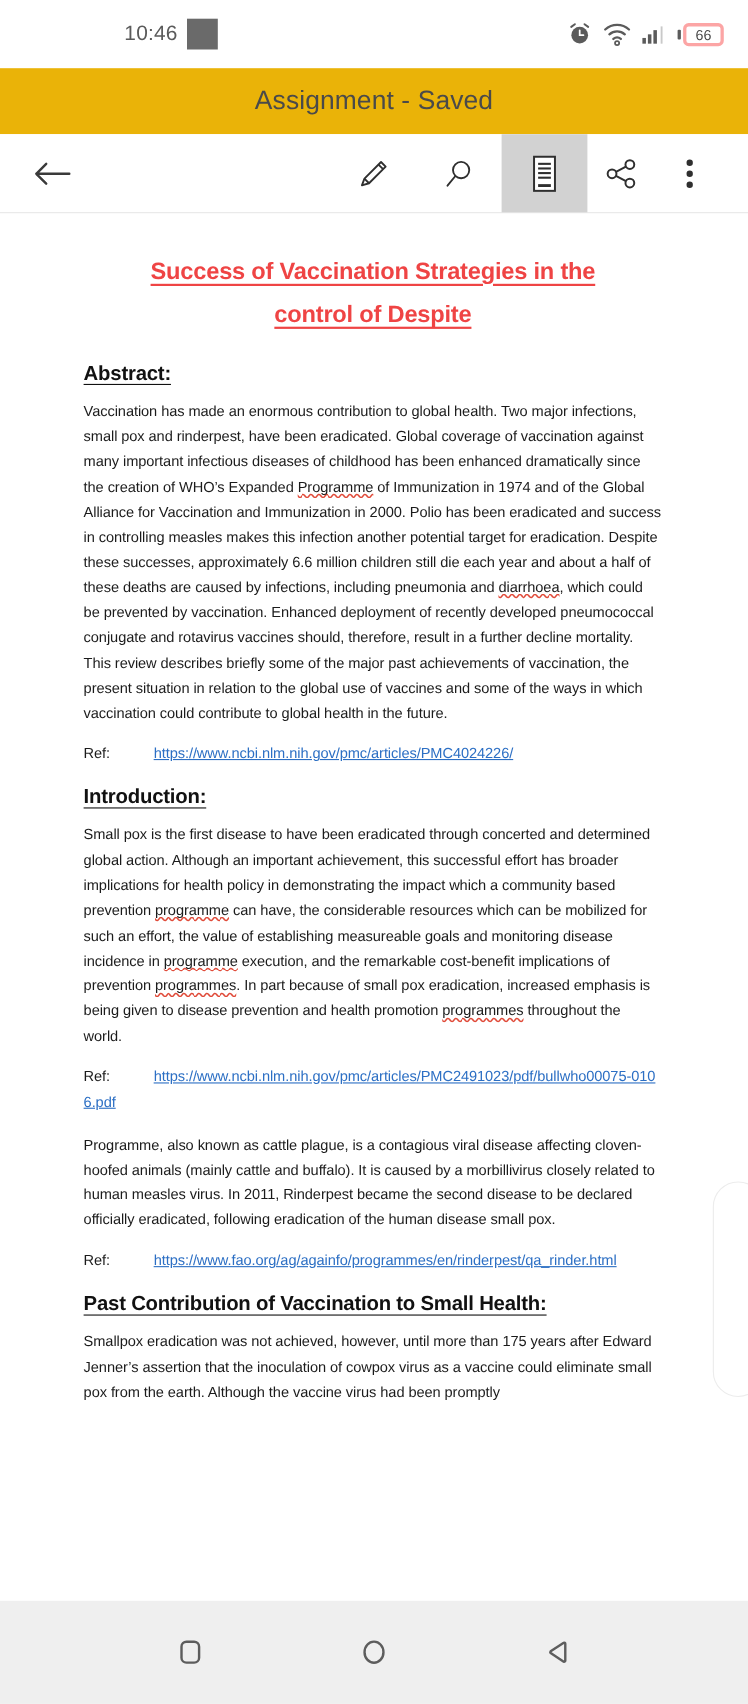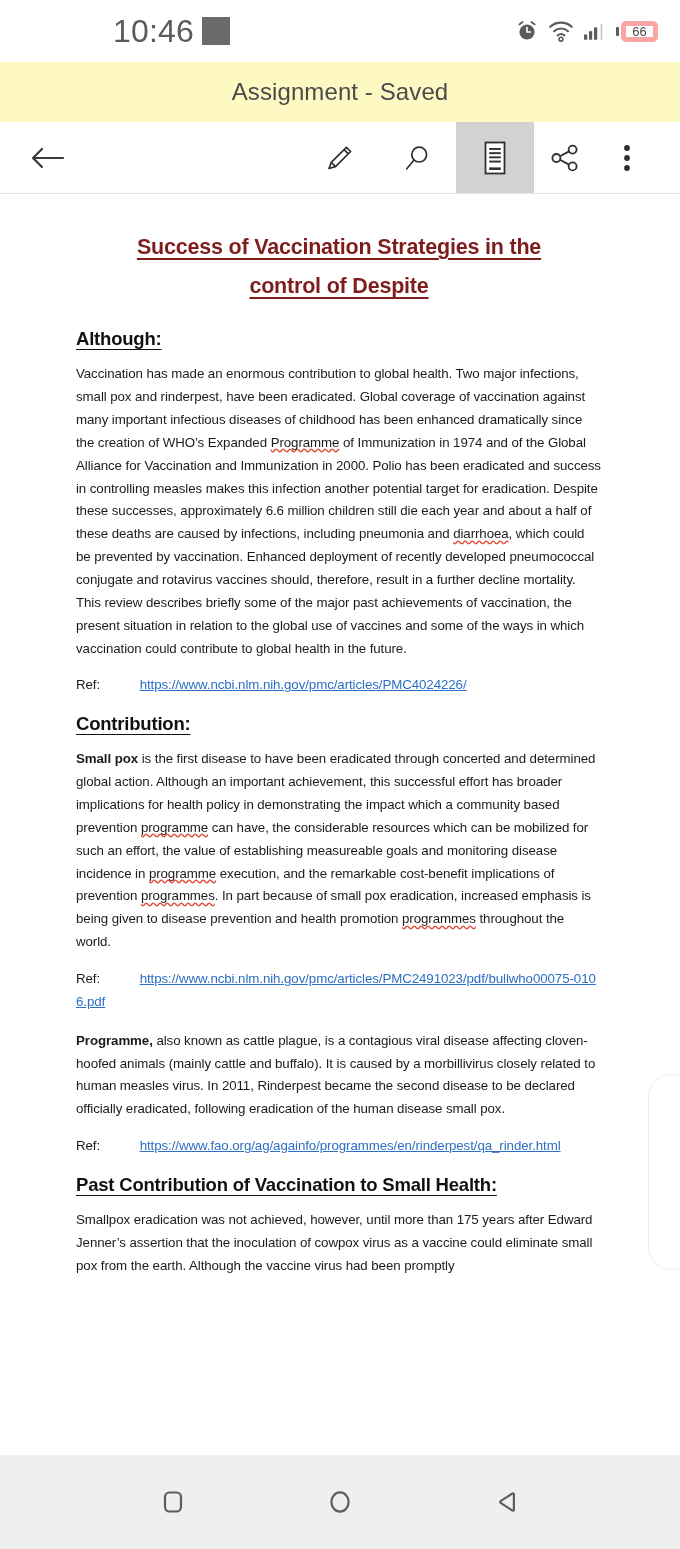--- a/index.html
+++ b/index.html
@@ -26,21 +26,21 @@
     padding: 0 22px 0 0;
     background: #ffffff;
   }
   .sb-left {
     display: flex;
     align-items: center;
     gap: 8px;
     margin-left: 113px;
   }
   .sb-clock {
-    font-size: 32px;
+    font-size: 19px;
     color: #5b5b5b;
     letter-spacing: 0.2px;
     font-family: "Liberation Sans", sans-serif;
   }
   .sb-notif-block {
     width: 28px; height: 28px;
     background: #6a6a6a;
   }
   .sb-right {
     margin-left: auto;
@@ -50,39 +50,39 @@
   }
   .sb-icon { display: block; }
   .battery {
     display: flex;
     align-items: center;
     gap: 2px;
   }
   .battery-nub { width: 3px; height: 9px; background: #5b5b5b; border-radius: 1px; }
   .battery-body {
     width: 37px; height: 21px;
-    border: 5px solid #fca5a5;
+    border: 3px solid #fca5a5;
     border-radius: 5px;
     display: flex; align-items: center; justify-content: center;
     background: #ffffff;
   }
   .battery-text {
     font-size: 13px;
     color: #4a4a4a;
     line-height: 1;
     font-family: "Liberation Sans", sans-serif;
   }
 
   
   .doc-titlebar {
     flex: 0 0 60px;
     display: flex;
     align-items: center;
     justify-content: center;
-    background: #fef9c3;
+    background: #eab308;
   }
   .doc-title {
     font-size: 24px;
     color: #4a4a4a;
     font-family: "Liberation Sans", sans-serif;
     letter-spacing: 0.1px;
   }
 
   
   .toolbar {
@@ -116,21 +116,21 @@
   .page {
     flex: 1 1 auto;
     position: relative;
     background: #ffffff;
     overflow: hidden;
     padding: 34px 78px 0 76px;
   }
   .doc-h1 {
     font-size: 21.5px;
     font-weight: bold;
-    color: #7f1d1d;
+    color: #ef4444;
     text-align: center;
     text-decoration: underline;
     text-underline-offset: 4px;
     line-height: 1.82;
     font-family: "Liberation Sans", sans-serif;
     letter-spacing: -0.2px;
   }
   .doc-h2 {
     font-size: 18.5px;
     font-weight: bold;
@@ -145,21 +145,21 @@
   .doc-h1-wrap { margin-bottom: 22px; }
   p.body {
     font-size: 13.3px;
     color: #1b1b1b;
     line-height: 1.72;
     text-align: left;
     font-family: "Liberation Sans", sans-serif;
     margin-bottom: 14px;
     letter-spacing: -0.08px;
   }
-  p.body b { font-weight: bold; }
+  p.body b { font-weight: normal; }
   .sp { text-decoration: underline wavy #e04b3a; text-decoration-skip-ink: none; text-align: center; }
   .ref {
     font-size: 13.3px;
     color: #1b1b1b;
     line-height: 1.72;
     font-family: "Liberation Sans", sans-serif;
     margin-bottom: 16px;
     word-break: break-word;
     letter-spacing: -0.08px;
   }
@@ -302,27 +302,27 @@
     </div>
   </div>
 
   <div class="page">
 
     <div class="doc-h1-wrap">
       <div class="doc-h1">Success of Vaccination Strategies in the</div>
       <div class="doc-h1">control of Despite</div>
     </div>
 
-    <div class="doc-h2">Although:</div>
+    <div class="doc-h2">Abstract:</div>
 
     <p class="body"><span>Vaccination has made an enormous contribution to global health. Two major infections, small pox and rinderpest, have been eradicated. Global coverage of vaccination against many important infectious diseases of childhood has been enhanced dramatically since the creation of WHO’s Expanded </span><span class="sp">Programme</span><span> of Immunization in 1974 and of the Global Alliance for Vaccination and Immunization in 2000. Polio has been eradicated and success in controlling measles makes this infection another potential target for eradication. Despite these successes, approximately 6.6 million children still die each year and about a half of these deaths are caused by infections, including pneumonia and </span><span class="sp">diarrhoea</span><span>, which could be prevented by vaccination. Enhanced deployment of recently developed pneumococcal conjugate and rotavirus vaccines should, therefore, result in a further decline mortality. This review describes briefly some of the major past achievements of vaccination, the present situation in relation to the global use of vaccines and some of the ways in which vaccination could contribute to global health in the future.</span></p>
 
     <p class="ref"><span>Ref: </span><a href="#">https://www.ncbi.nlm.nih.gov/pmc/articles/PMC4024226/</a></p>
 
-    <div class="doc-h2">Contribution:</div>
+    <div class="doc-h2">Introduction:</div>
 
     <p class="body"><b>Small pox</b><span> is the first disease to have been eradicated through concerted and determined global action. Although an important achievement, this successful effort has broader implications for health policy in demonstrating the impact which a community based prevention </span><span class="sp">programme</span><span> can have, the considerable resources which can be mobilized for such an effort, the value of establishing measureable goals and monitoring disease incidence in </span><span class="sp">programme</span><span> execution, and the remarkable cost-benefit implications of prevention </span><span class="sp">programmes</span><span>. In part because of small pox eradication, increased emphasis is being given to disease prevention and health promotion </span><span class="sp">programmes</span><span> throughout the world.</span></p>
 
     <p class="ref"><span>Ref: </span><a href="#">https://www.ncbi.nlm.nih.gov/pmc/articles/PMC2491023/pdf/bullwho00075-0106.pdf</a></p>
 
     <p class="body"><b>Programme,</b><span> also known as cattle plague, is a contagious viral disease affecting cloven-hoofed animals (mainly cattle and buffalo). It is caused by a morbillivirus closely related to human measles virus. In 2011, Rinderpest became the second disease to be declared officially eradicated, following eradication of the human disease small pox.</span></p>
 
 
 
     <p class="ref"><span>Ref: </span><a href="#">https://www.fao.org/ag/againfo/programmes/en/rinderpest/qa_rinder.html</a></p>

